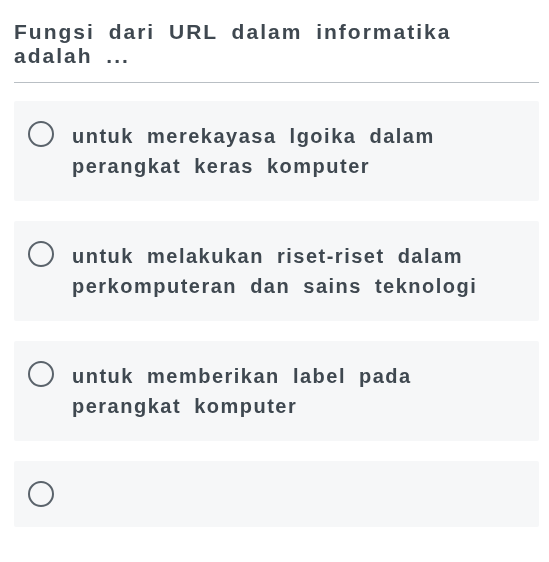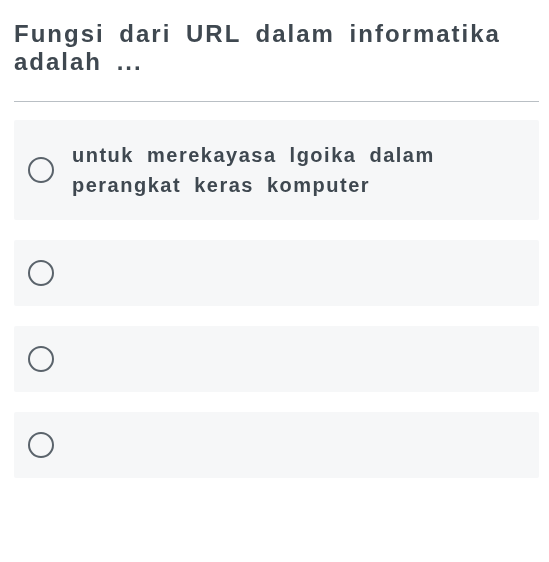--- a/index.html
+++ b/index.html
@@ -6,35 +6,35 @@
     body {
       font-family: 'Comic Sans MS', 'Chalkboard SE', 'Marker Felt', cursive, sans-serif;
       background: #fff;
       width: 549px;
       height: 562px;
       padding: 20px 10px 0 14px;
       color: #3f4850;
       overflow: hidden;
     }
     .question {
-      font-size: 24px;
+      font-size: 21px;
       font-weight: bold;
       letter-spacing: 2px;
       word-spacing: 6px;
-      padding-bottom: 25px;
+      padding-bottom: 14px;
       border-bottom: 1px solid #b9bfc4;
       margin-bottom: 18px;
     }
     .option {
       background: #f6f7f8;
       border-radius: 2px;
       padding: 20px 16px 20px 14px;
       margin-bottom: 20px;
       display: flex;
-      align-items: center;
+      align-items: flex-start;
       gap: 18px;
     }
     .radio {
       width: 26px;
       height: 26px;
       border: 2px solid #5a636b;
       border-radius: 50%;
       flex-shrink: 0;
       cursor: pointer;
     }
@@ -51,21 +51,23 @@
 
 <div class="question">Fungsi dari URL dalam informatika adalah ...</div>
 
 <div class="option">
   <div class="radio"></div>
   <div class="option-text">untuk merekayasa lgoika dalam perangkat keras komputer</div>
 </div>
 
 <div class="option">
   <div class="radio"></div>
+  <div class="option-text">untuk melakukan riset-riset dalam perkomputeran dan sains teknologi</div>
 </div>
 
 <div class="option">
   <div class="radio"></div>
+  <div class="option-text">untuk memberikan label pada perangkat komputer</div>
 </div>
 
 <div class="option">
   <div class="radio"></div>
 </div>
 
 </body></html>

